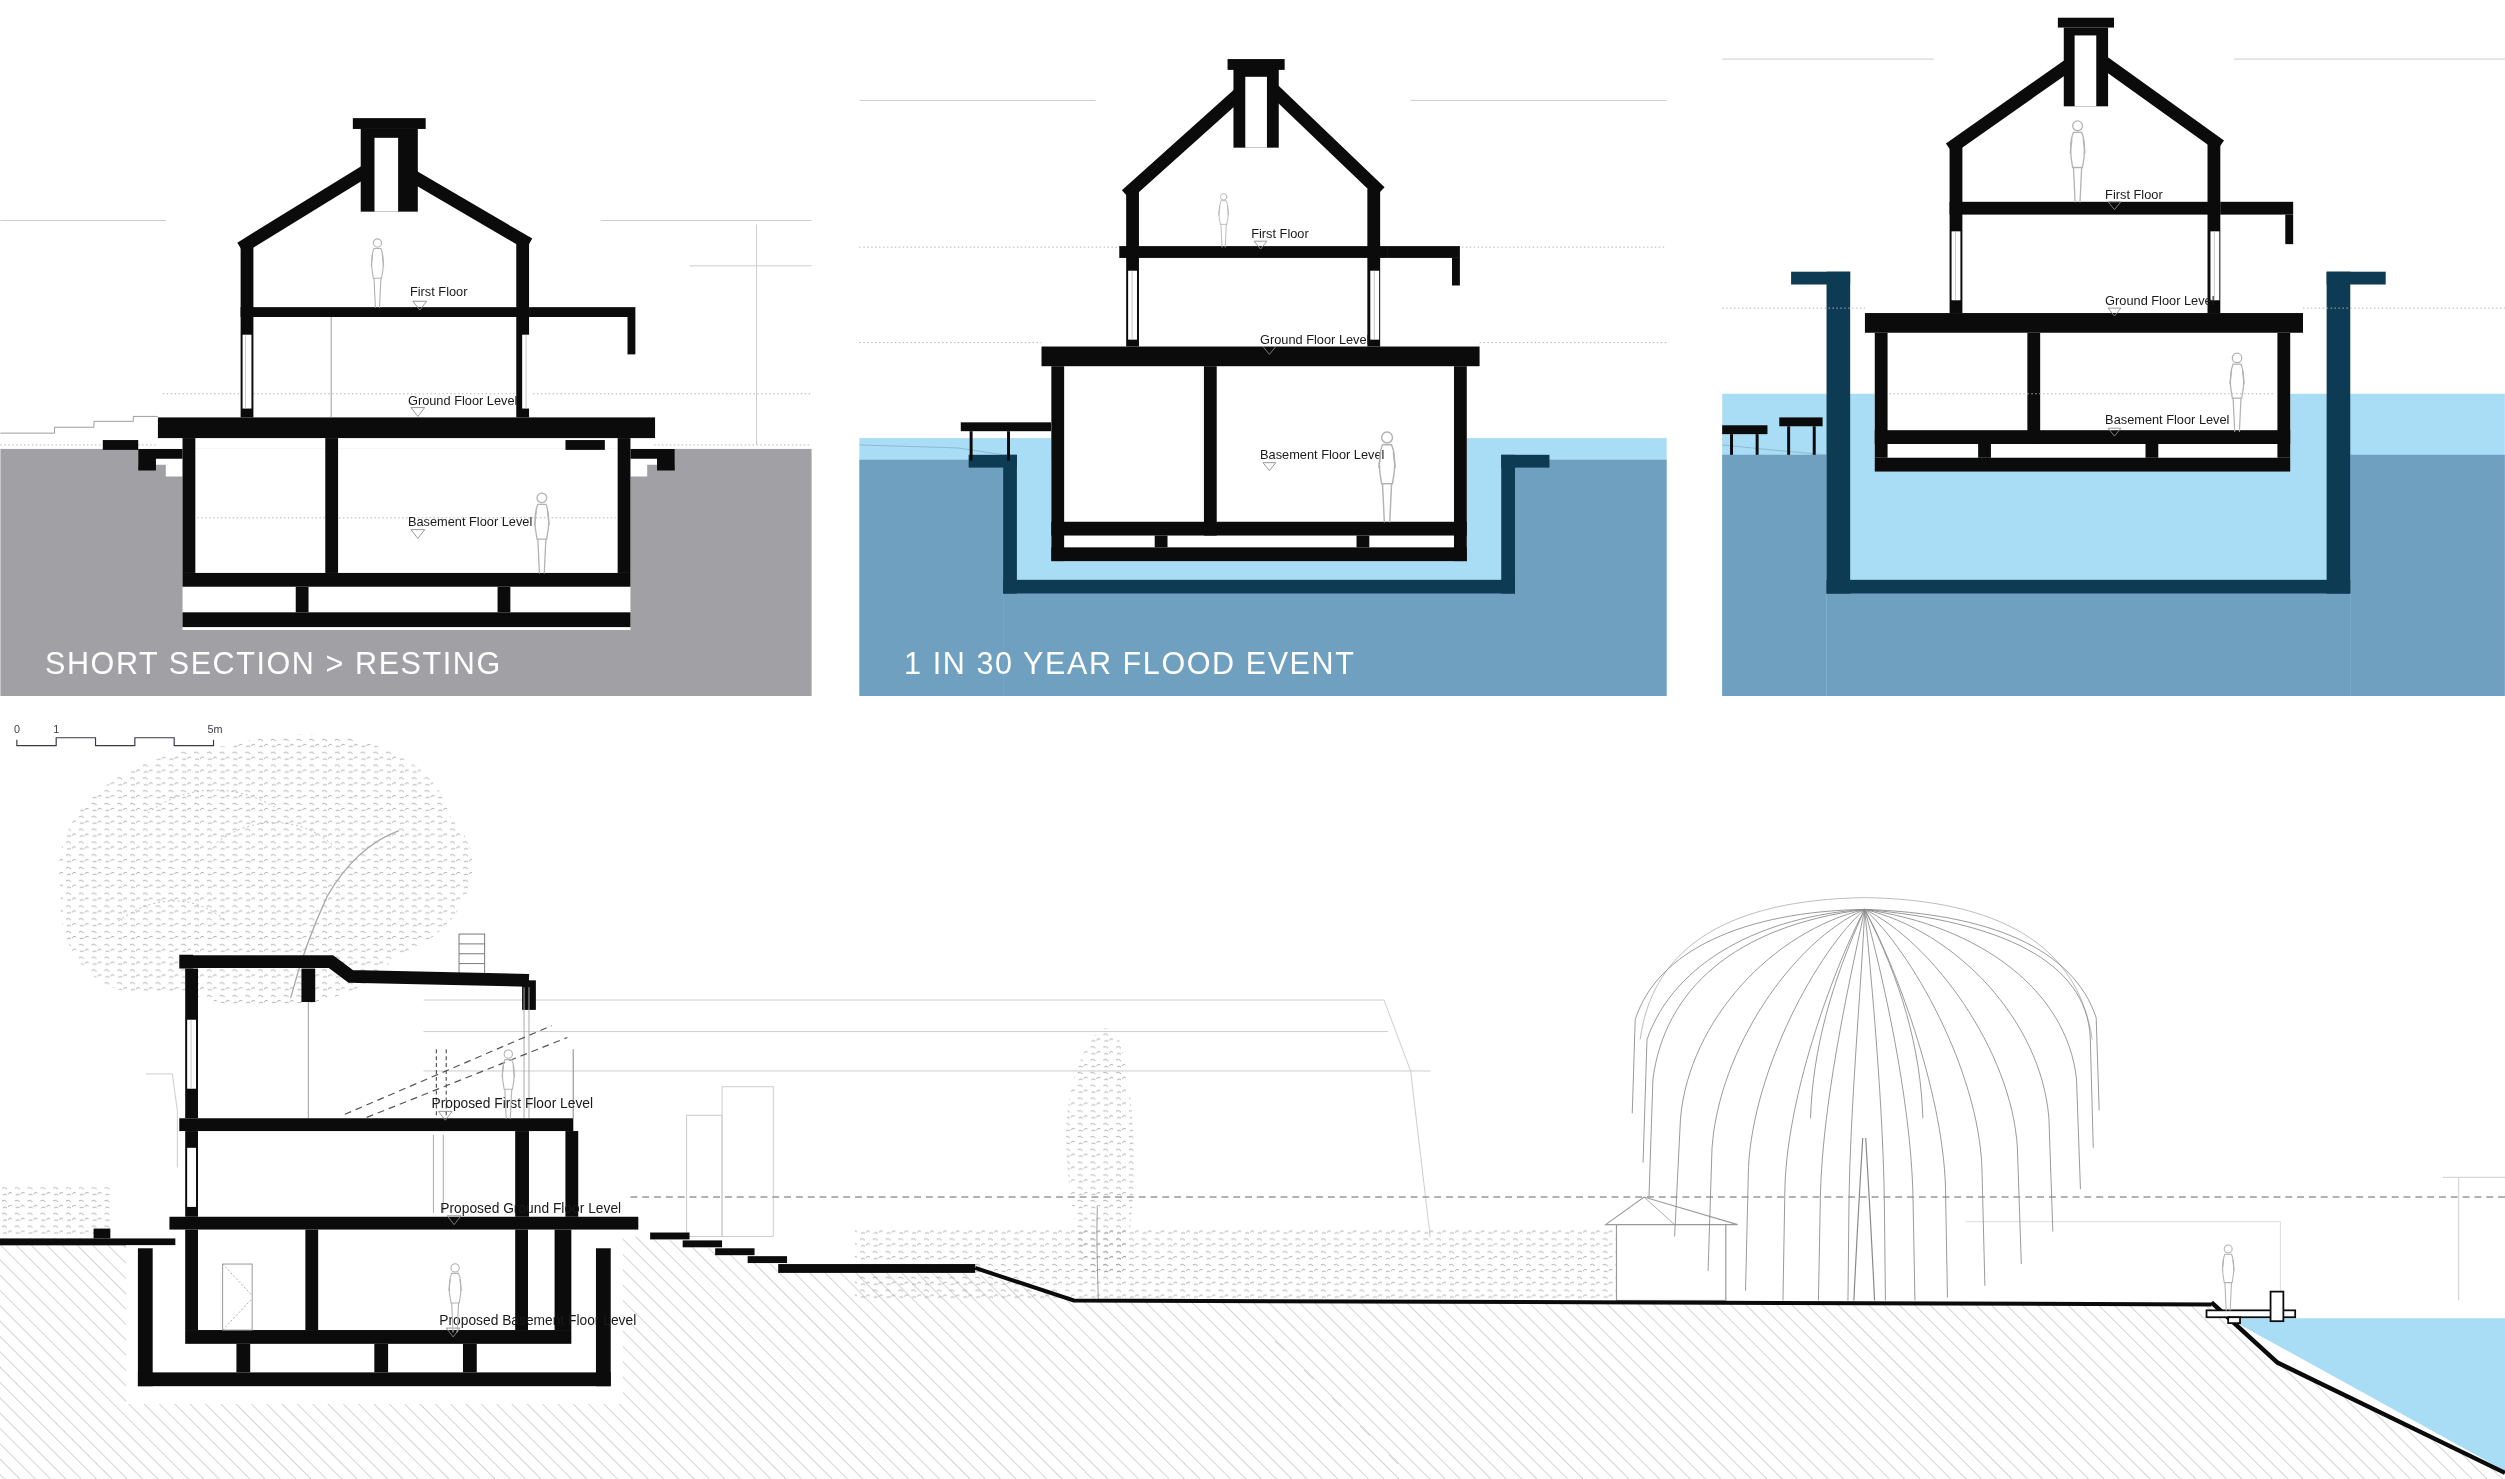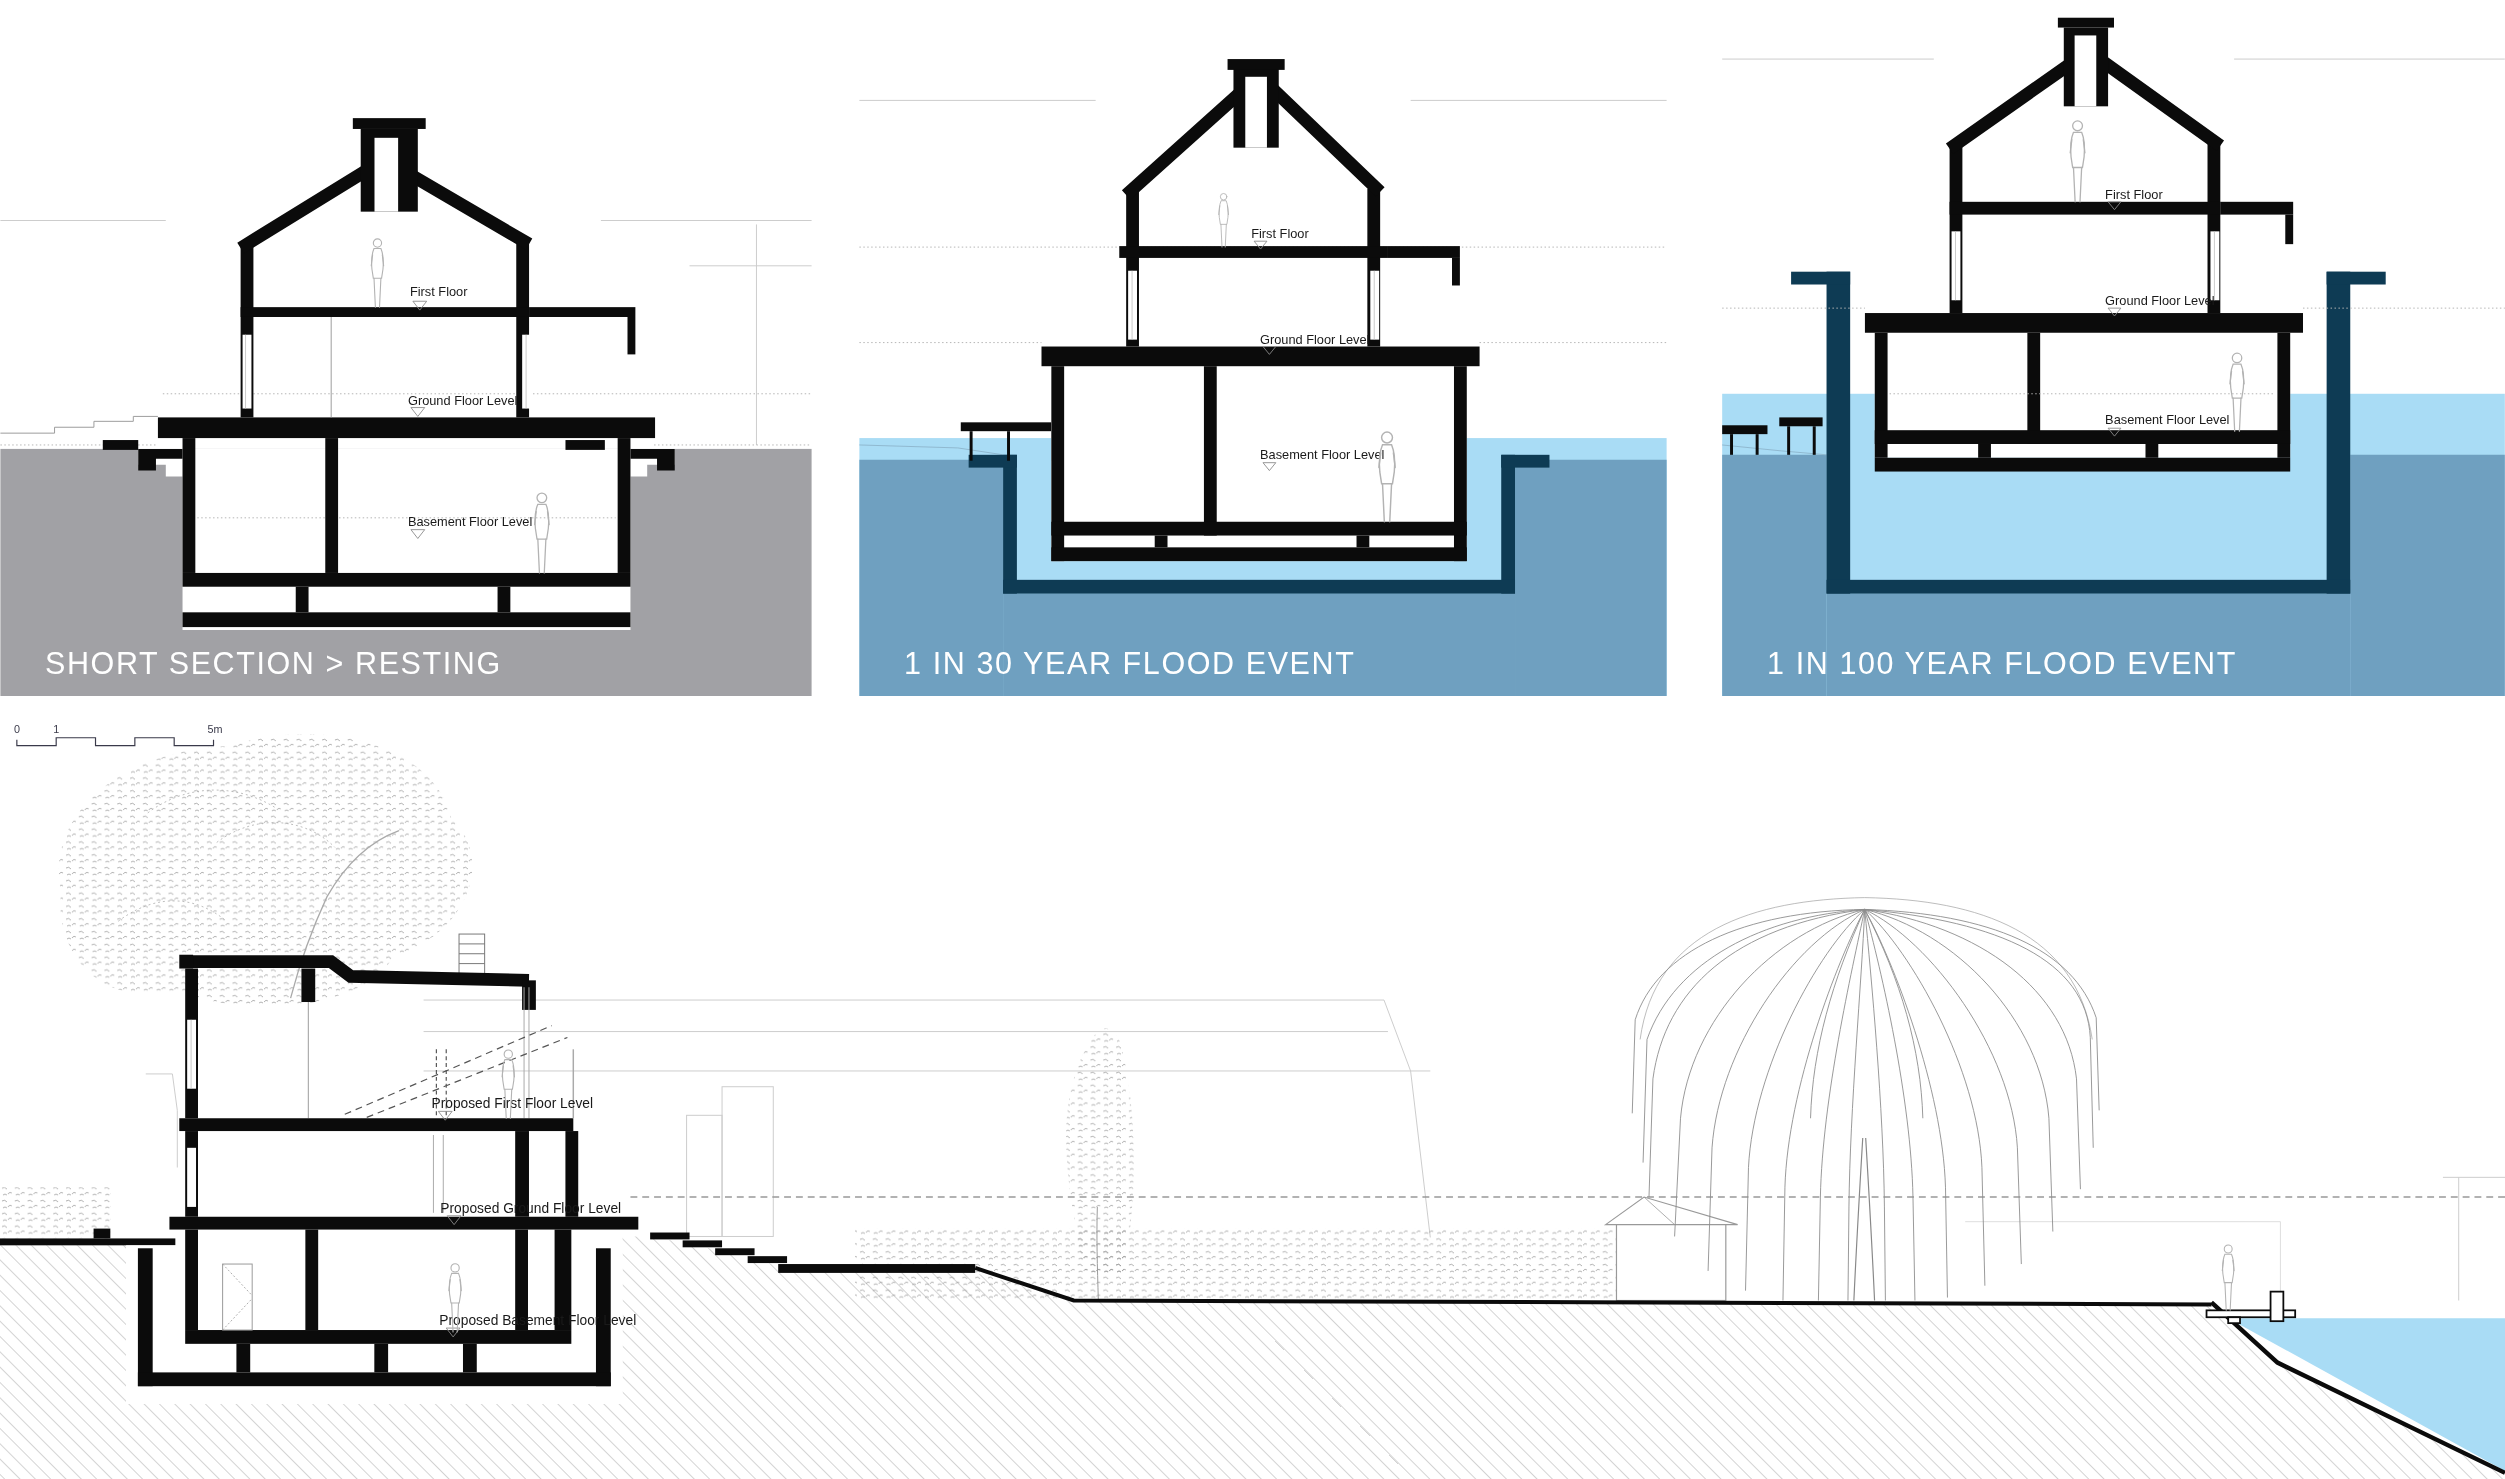--- a/index.html
+++ b/index.html
@@ -237,21 +237,20 @@
     <path d="M392,435 h13 l-6.5,8 z" fill="none" stroke="#8a8a8a" stroke-width="0.9"></path>
   </g>
   <g>
     <use href="#person" transform="translate(361,122) scale(0.83)"></use>
     <use href="#person" transform="translate(523,358) scale(0.80)"></use>
   </g>
 </svg>
 
 <div class="caption" style="left:45px">SHORT SECTION &gt; RESTING</div>
 <div class="caption" style="left:904px">1 IN 30 YEAR FLOOD EVENT</div>
-<div class="caption" style="left:1767px">1 IN 100 YEAR FLOOD EVENT</div>
 
 <svg style="left:7.9px;top:722px" width="236" height="31.5" viewBox="0 0 240 32">
   <path d="M9,18 V24 H49 V16 H89 V24 H129 V16 H169 V24 H209 V18" fill="none" stroke="#3a3a4a" stroke-width="1.2"></path>
   <text class="tickTxt" x="6" y="11">0</text>
   <text class="tickTxt" x="46" y="11">1</text>
   <text class="tickTxt" x="203" y="11">5m</text>
 </svg>
 
 <svg style="left:0;top:724px" width="2505" height="756" viewBox="0 0 2543 767">
 

